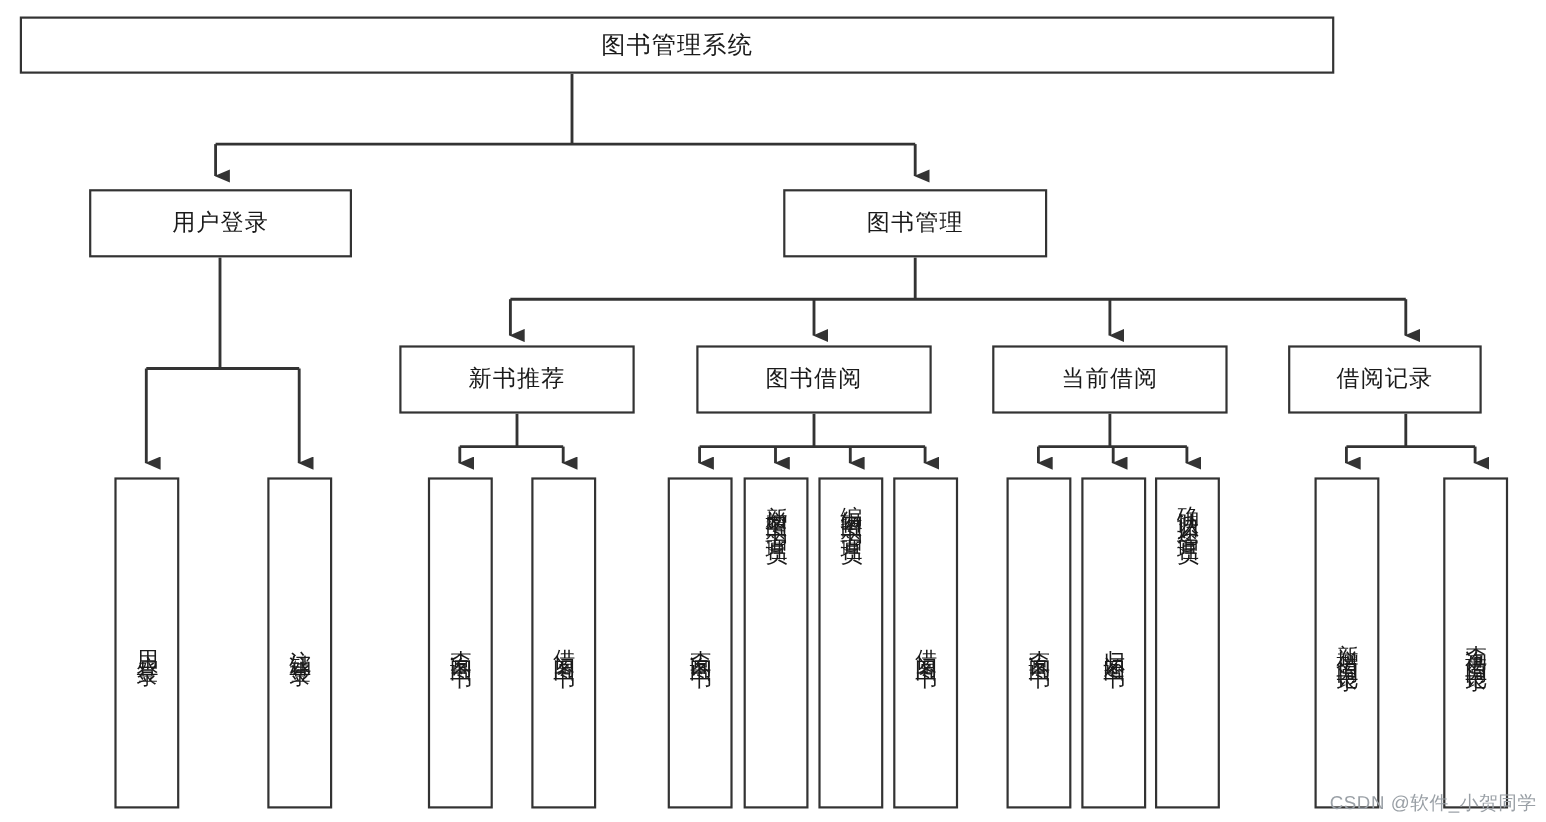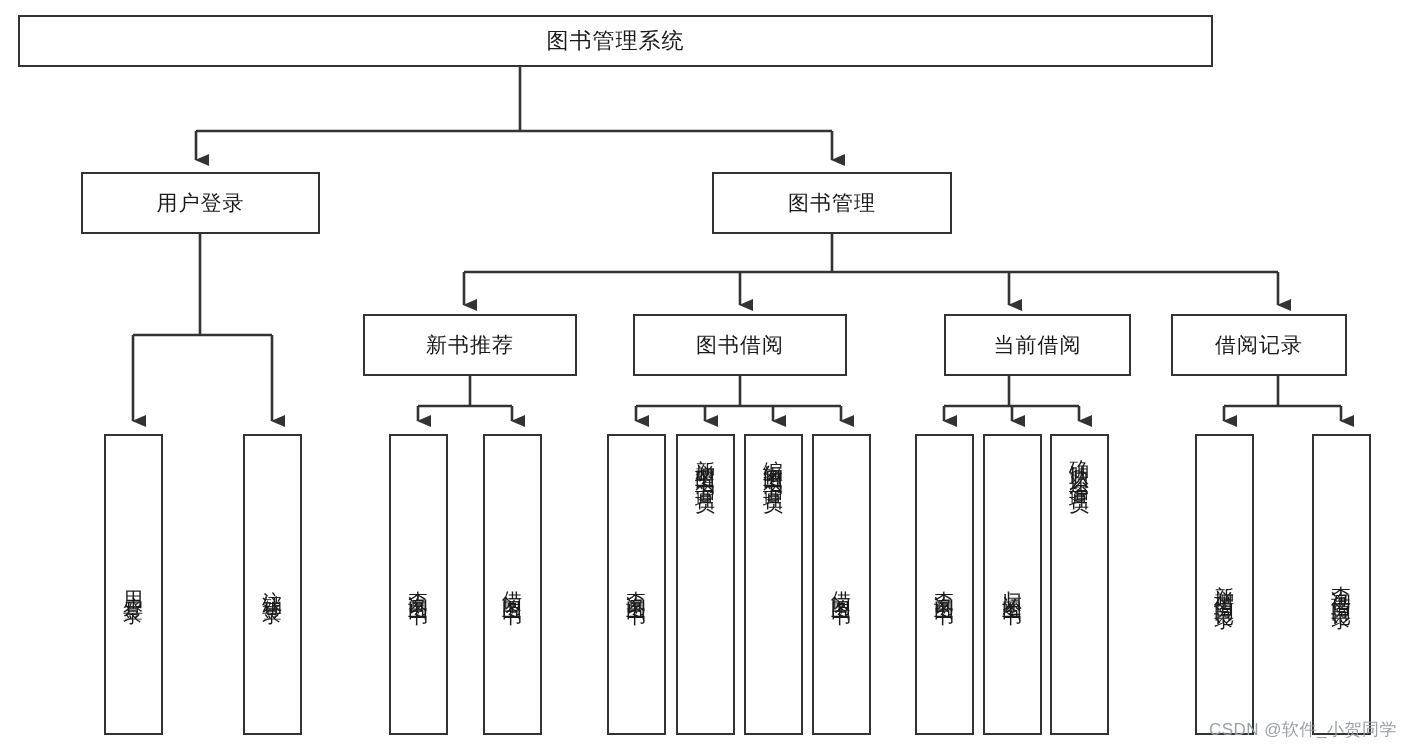--- a/index.html
+++ b/index.html
@@ -139,21 +139,21 @@
   <div class="node lvl2" style="left:712px; top:172px; width:240px; height:62px;">
     <span class="label">图书管理</span>
   </div>
 
   <div class="node lvl3" style="left:363px; top:314px; width:214px; height:62px;">
     <span class="label">新书推荐</span>
   </div>
   <div class="node lvl3" style="left:633px; top:314px; width:214px; height:62px;">
     <span class="label">图书借阅</span>
   </div>
-  <div class="node lvl3" style="left:944px; top:314px; width:187px; height:62px;">
+  <div class="node lvl3" style="left:902px; top:314px; width:214px; height:62px;">
     <span class="label">当前借阅</span>
   </div>
   <div class="node lvl3" style="left:1171px; top:314px; width:176px; height:62px;">
     <span class="label">借阅记录</span>
   </div>
 
   <div class="node vert centered" style="left:104px; top:434px; width:59px; height:301px;">
     <span class="label">用户登录</span>
   </div>
   <div class="node vert centered" style="left:243px; top:434px; width:59px; height:301px;">

